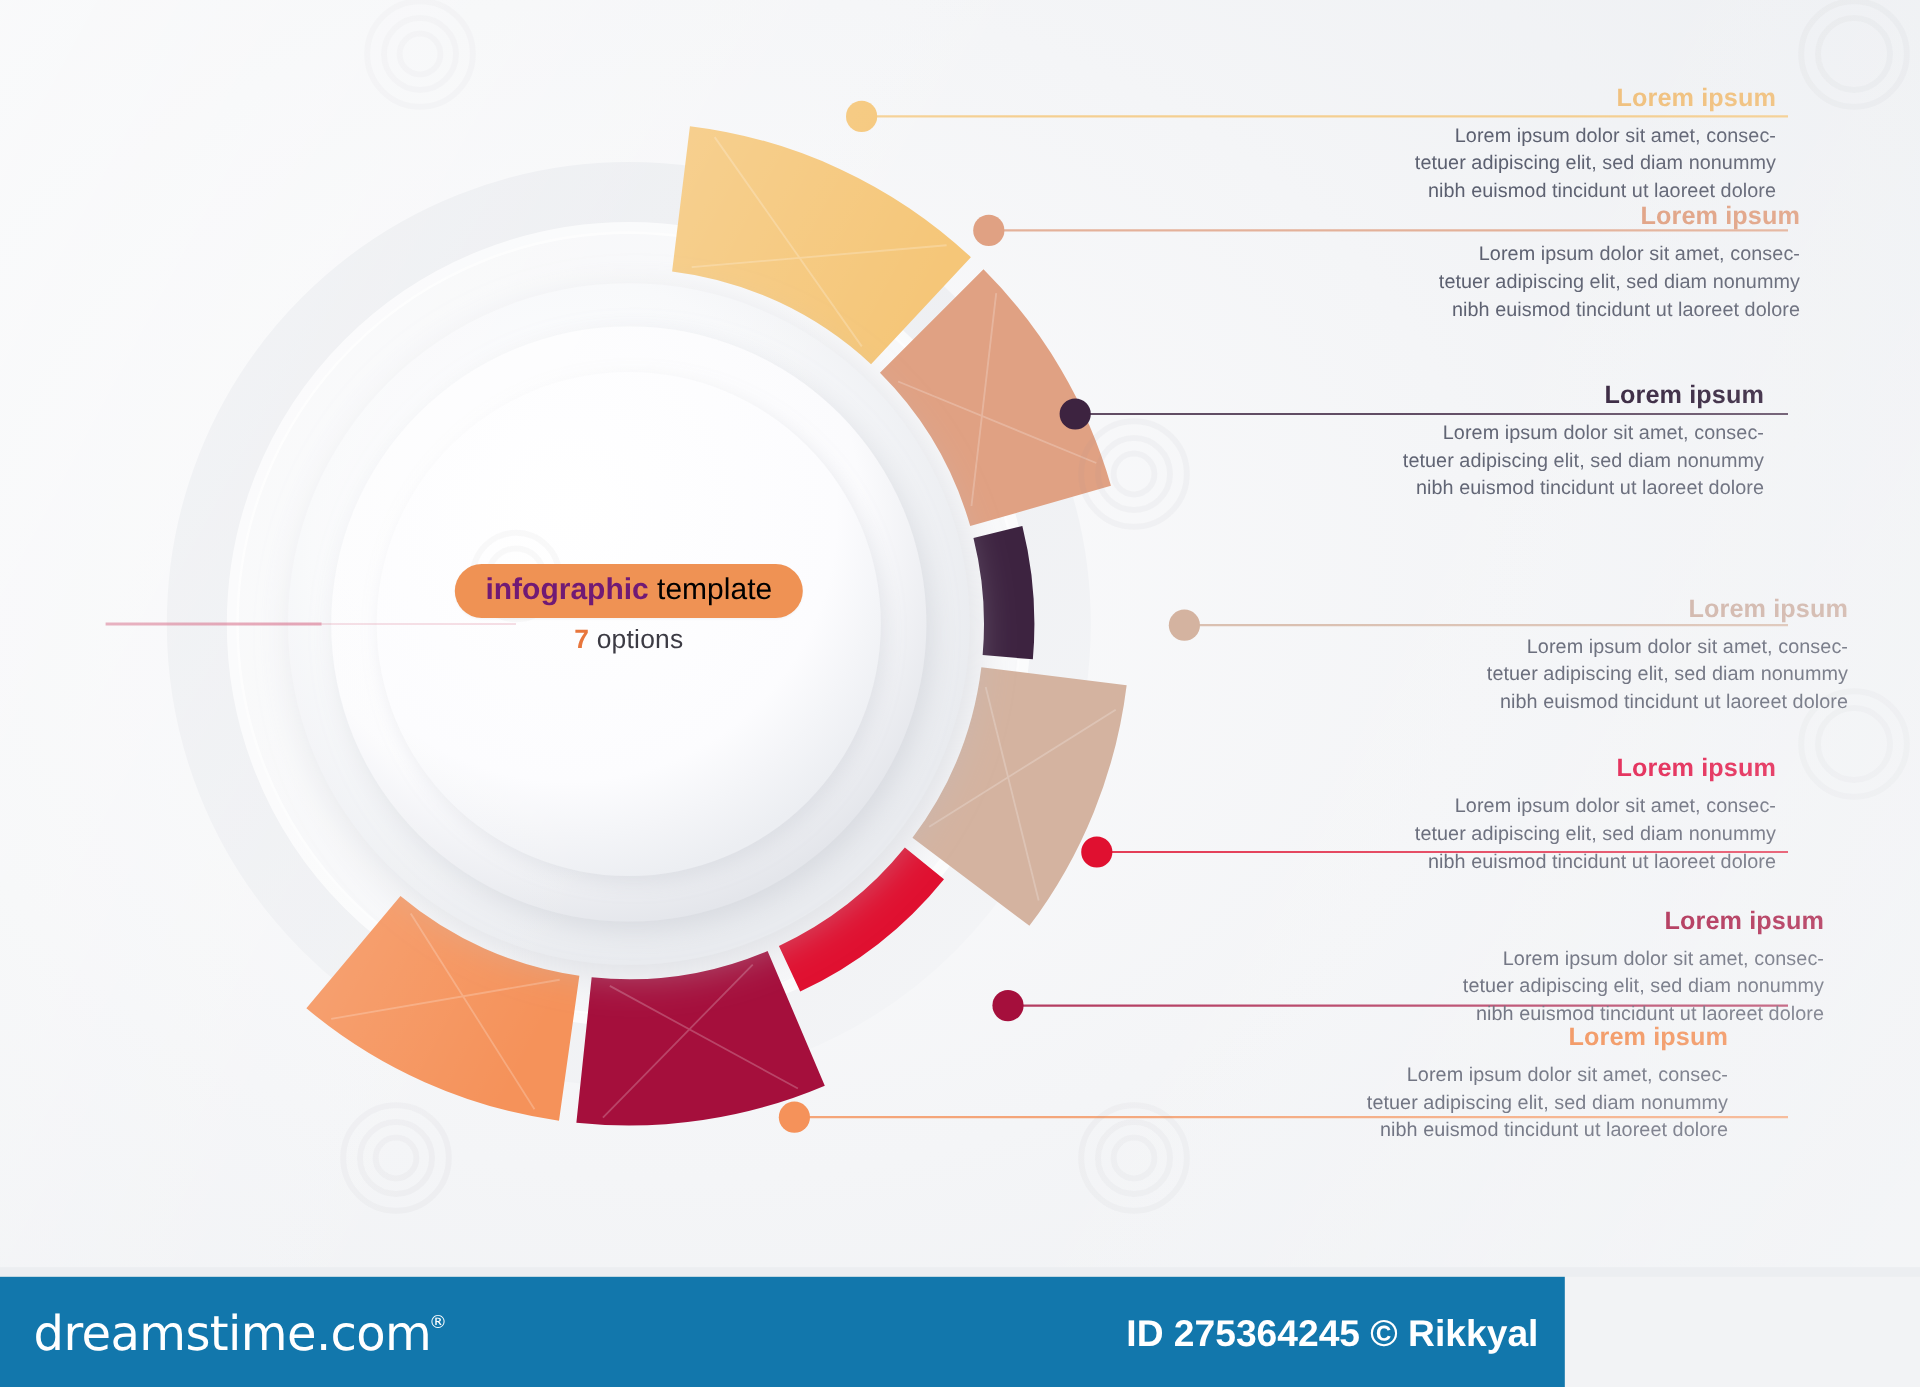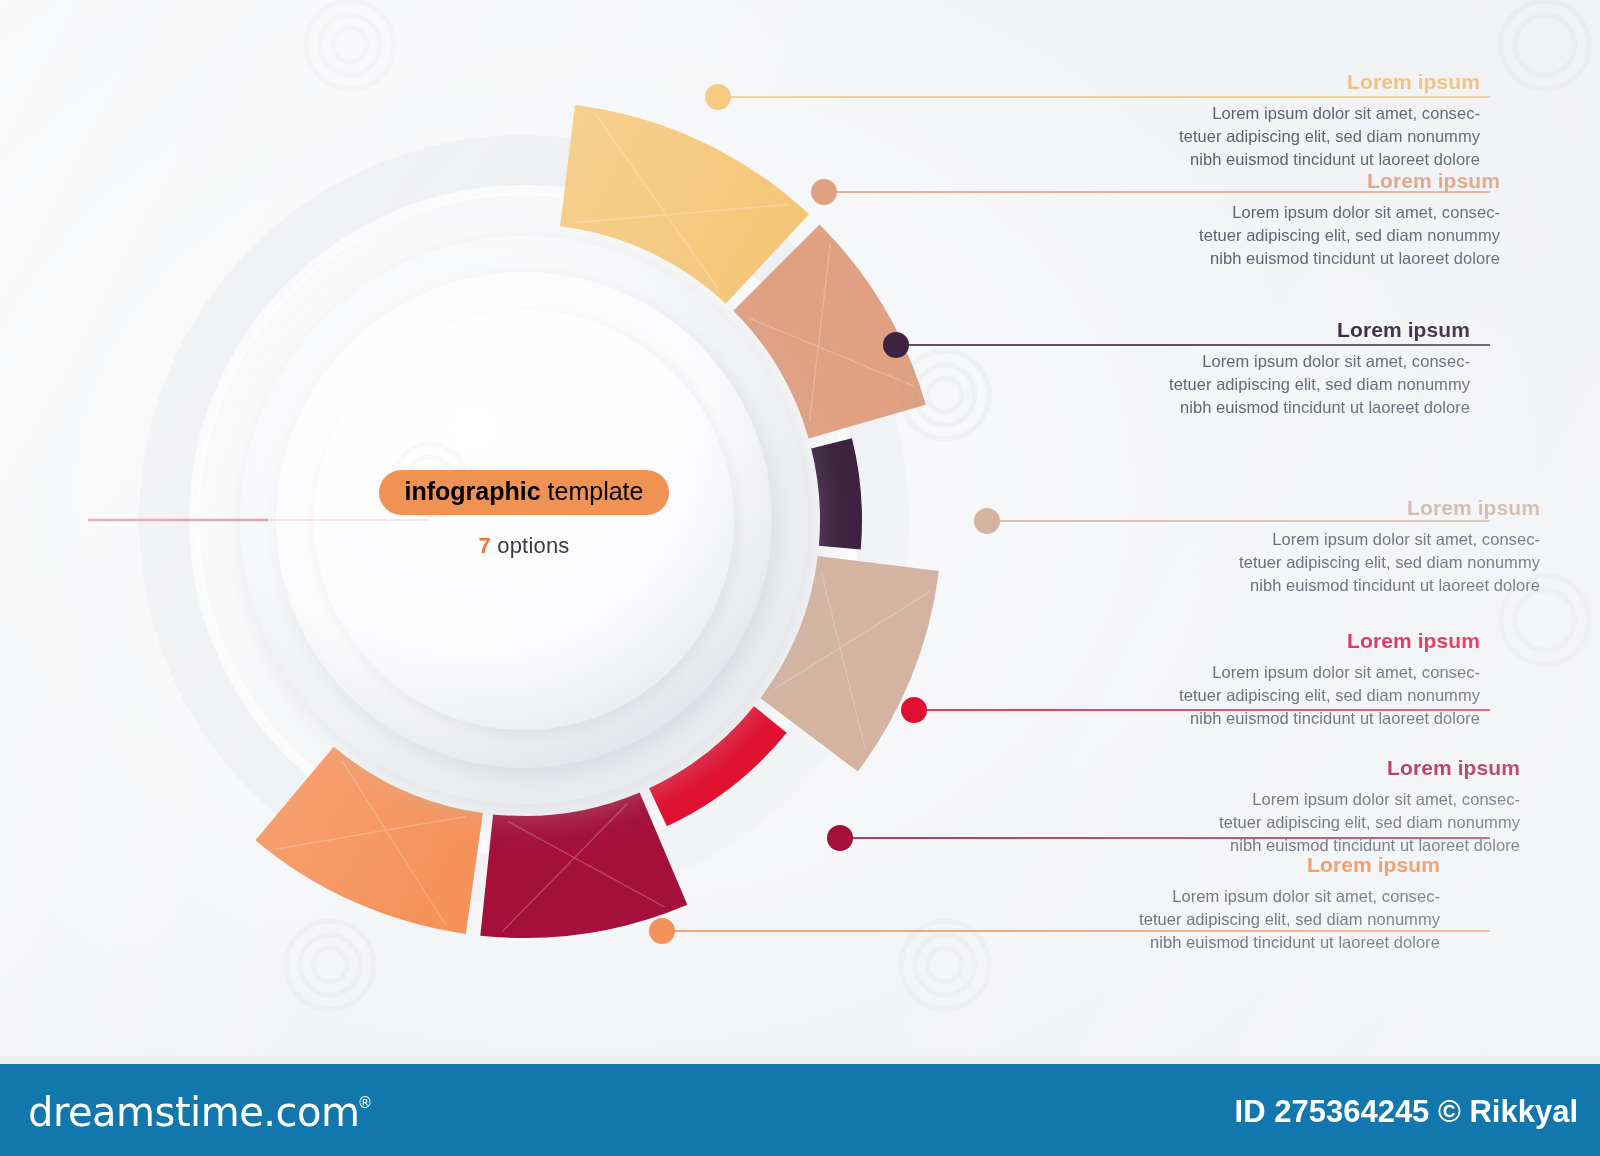--- a/index.html
+++ b/index.html
@@ -40,24 +40,24 @@
     display:inline-block;
     background:#ef9254;
     border-radius:30px;
     padding:9px 26px 11px;
     font-size:25px;
     color:#3a3342;
     line-height:1;
     white-space:nowrap;
     box-shadow:0 1px 2px rgba(0,0,0,.04);
   }
-  .pill b{ font-weight:700; color:#000000; }
+  .pill b{ font-weight:700; color:#701a75; }
   .pill span{ font-weight:400; color:#000000; }
   .opt{
-    margin-top:18px;
+    margin-top:5px;
     font-size:22px;
     color:#3c3b44;
     letter-spacing:.2px;
   }
   .opt b{ color:#e8763c; font-weight:700; }
 
   
   .labels{ position:absolute; left:0; top:0; width:1600px; height:1060px; }
   .lab{
     position:absolute;
@@ -69,21 +69,21 @@
     margin-bottom:9px; letter-spacing:.1px;
   }
   .lab p{
     font-size:16.5px; line-height:1.38; color:#5c6070;
     font-weight:400; letter-spacing:.05px;
   }
 
   
   #footer{
     position:absolute; left:0; top:1064px;
-    width:1600px; height:92px;
+    width:1304px; height:92px;
     background:#1277ac;
     color:#fff;
   }
   #footer .dsname{
     position:absolute; left:28px; top:25px;
     font-size:40px; font-weight:400; letter-spacing:-.5px;
     font-family:"DejaVu Sans", sans-serif;
   }
   #footer .dsname sup{
     font-size:15px; vertical-align:super; position:relative; top:-4px; left:-2px;

